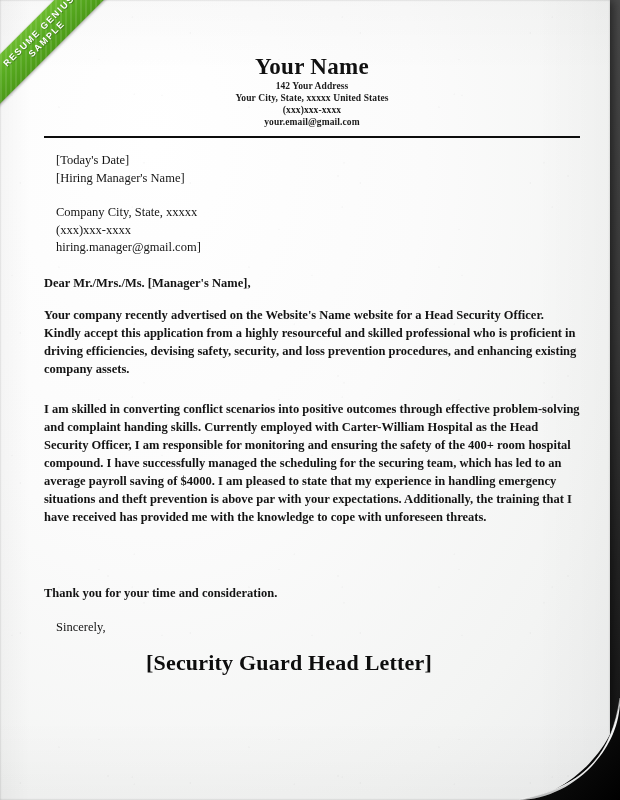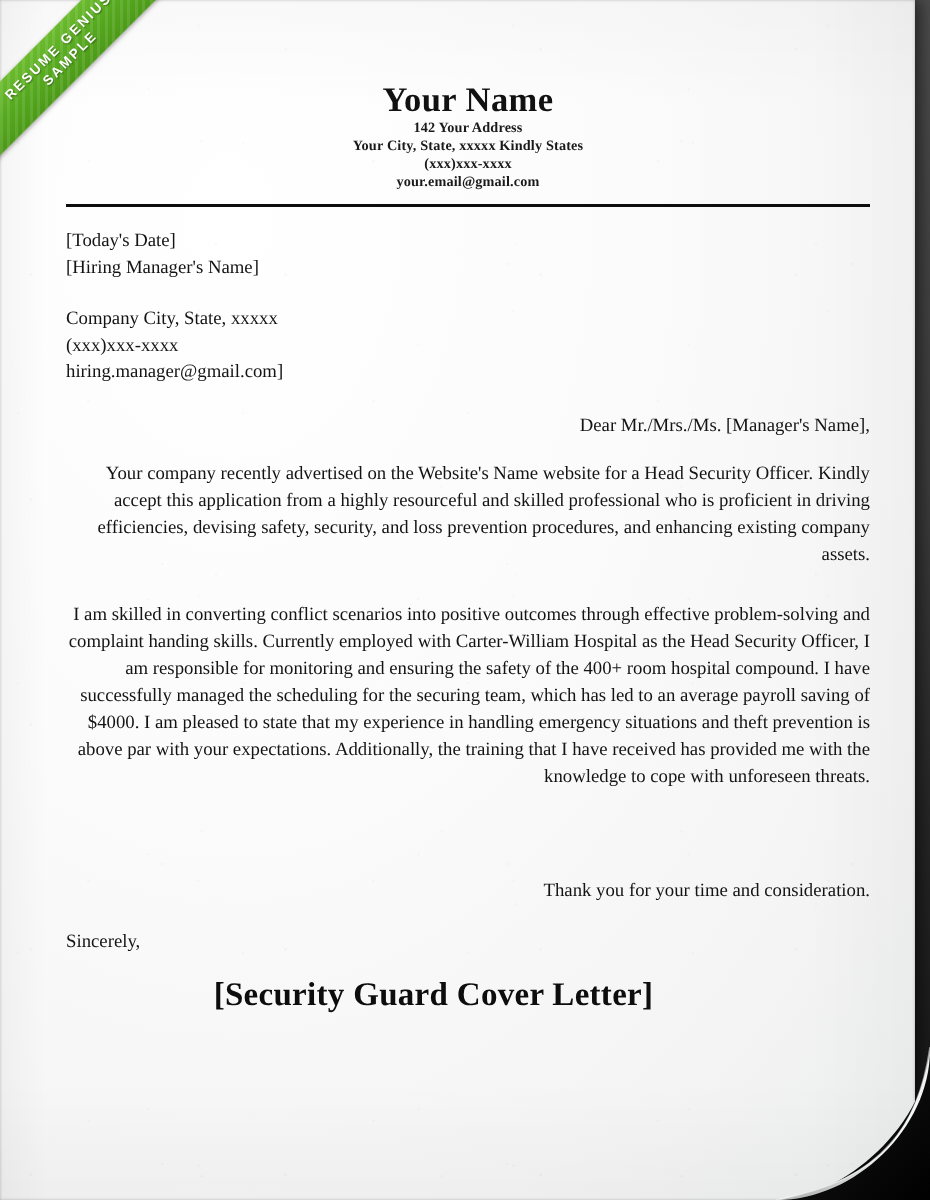--- a/index.html
+++ b/index.html
@@ -151,31 +151,32 @@
     height: 0;
     border-top: 2px solid #0d0d0d;
     width: 100%;
   }
 
   .block {
     font-size: 12.5px;
     line-height: 17.5px;
     color: #141414;
   }
-  .block-line { display: block; }
+  .block-line { display: block; margin-left: 12px; }
 
   .gap-sm { height: 14px; }
   .gap-md { height: 17px; }
   .gap-lg { height: 22px; }
 
   .para {
     font-size: 12.5px;
     line-height: 18px;
     color: #141414;
-    text-align: right;
+    text-align: left;
+    font-weight: bold;
   }
 
   .doc-title {
     text-align: center;
     font-size: 22px;
     font-weight: bold;
     line-height: 26px;
     color: #0d0d0d;
     letter-spacing: 0.2px;
     padding-right: 46px;
@@ -206,21 +207,21 @@
         <span class="ribbon-line">RESUME GENIUS</span>
         <span class="ribbon-line">SAMPLE</span>
       </div>
     </div>
 
     <div class="letter">
 
       <div class="header">
         <div class="name">Your Name</div>
         <div class="contact-line">142 Your Address</div>
-        <div class="contact-line">Your City, State, xxxxx Kindly States</div>
+        <div class="contact-line">Your City, State, xxxxx United States</div>
         <div class="contact-line">(xxx)xxx-xxxx</div>
         <div class="contact-line">your.email@gmail.com</div>
       </div>
 
       <div class="rule"></div>
 
       <div class="gap-sm"></div>
 
       <div class="block">
         <span class="block-line">[Today's Date]</span>
@@ -258,21 +259,21 @@
       <div class="para">Thank you for your time and consideration.</div>
 
       <div class="gap-md"></div>
 
       <div class="block">
         <span class="block-line">Sincerely,</span>
       </div>
 
       <div class="gap-sm"></div>
 
-      <div class="doc-title">[Security Guard Cover Letter]</div>
+      <div class="doc-title">[Security Guard Head Letter]</div>
 
     </div>
 
   </div>
 
   <svg class="curl" viewBox="0 0 104 104">
     <defs>
       <linearGradient id="curlFace" x1="0" y1="1" x2="1" y2="0">
         <stop offset="0%" stop-color="#d8d9d9"></stop>
         <stop offset="28%" stop-color="#f0f1f1"></stop>

